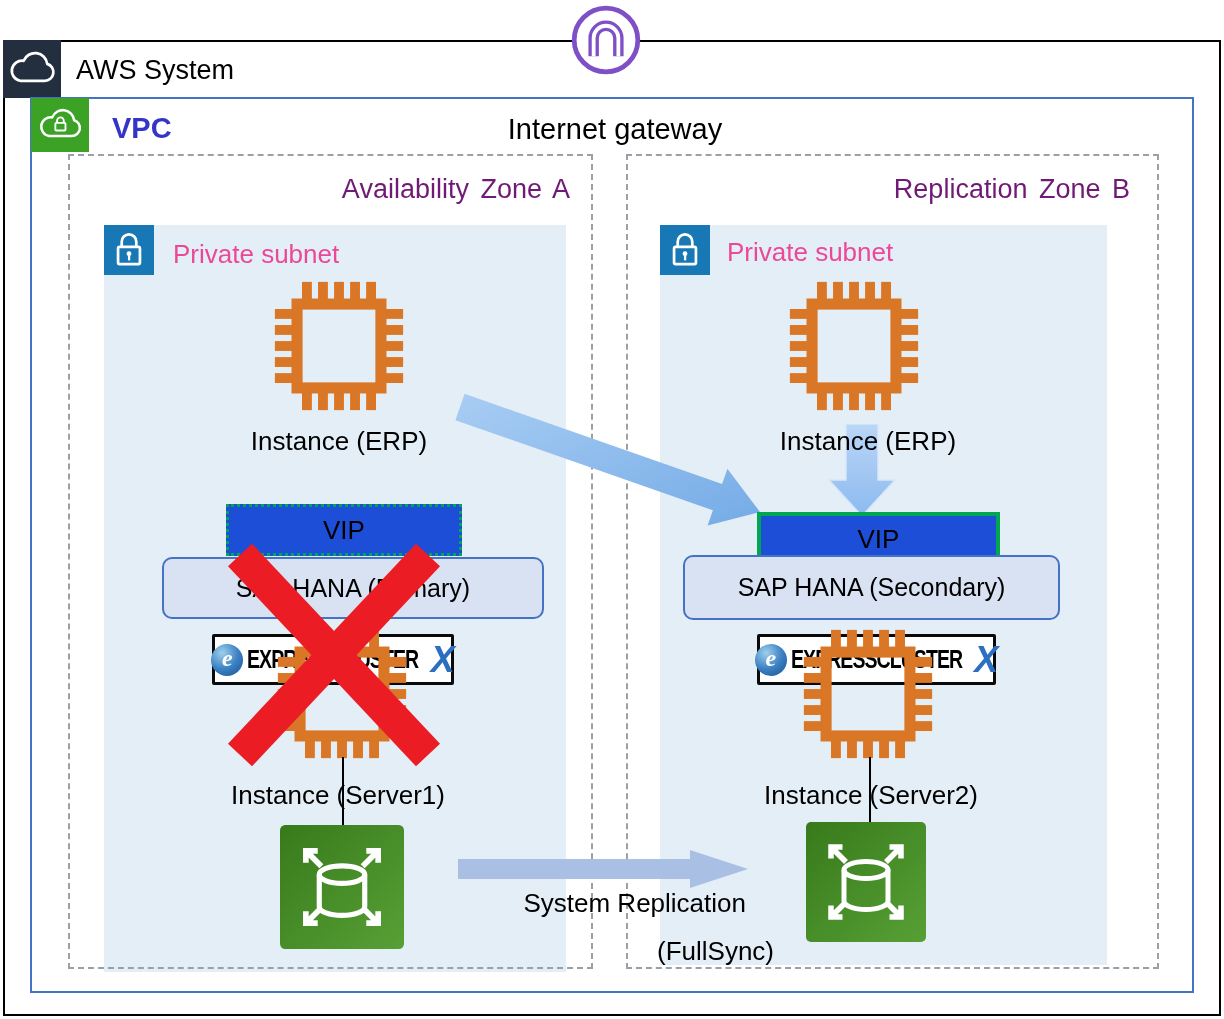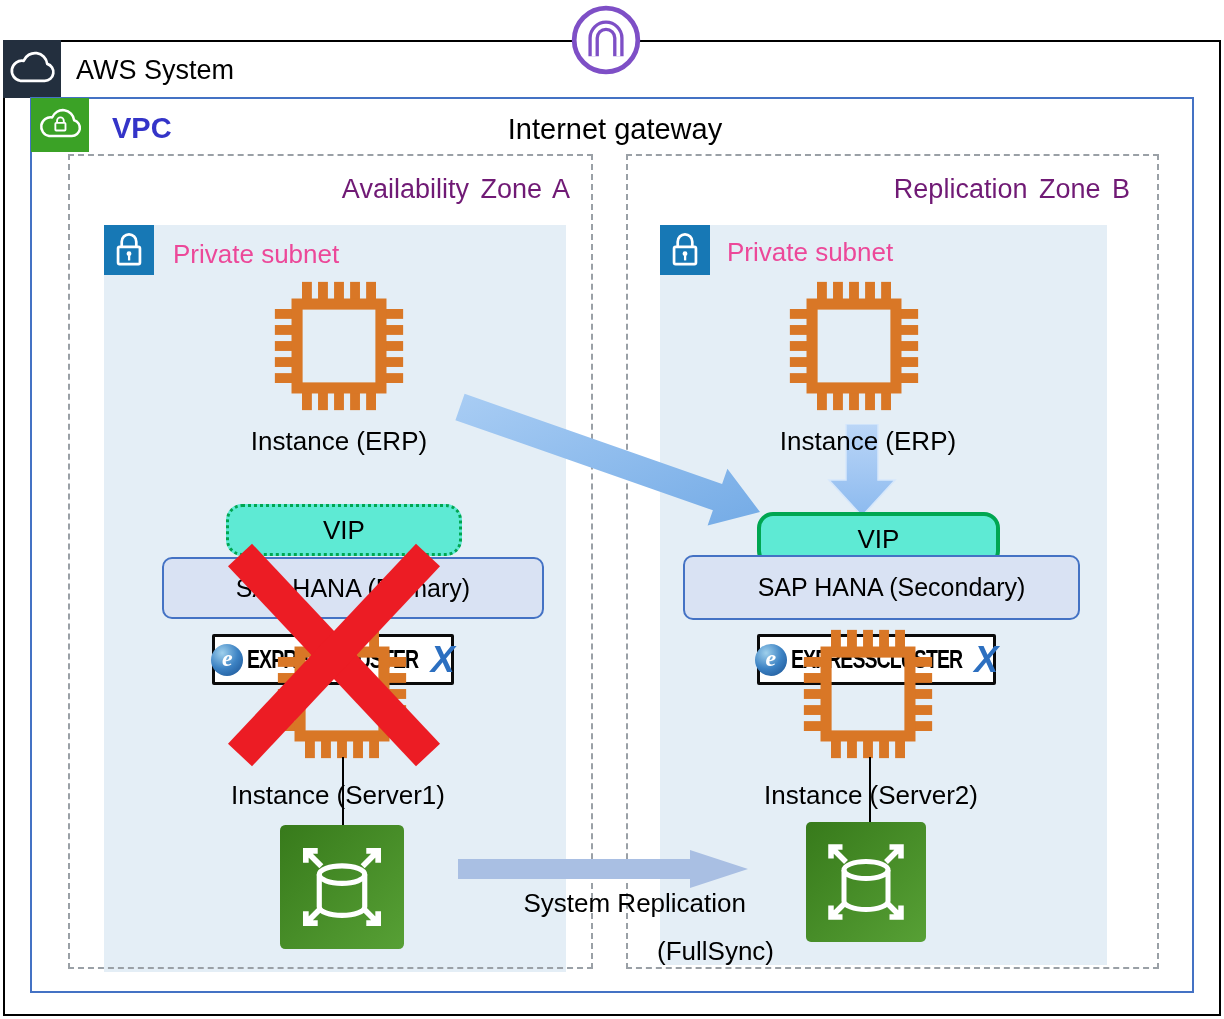--- a/index.html
+++ b/index.html
@@ -37,26 +37,26 @@
   .chip-erp-a{left:265px;top:272px;}
   .chip-erp-b{left:780px;top:272px;}
   .chip-srv-a{left:268px;top:620px;}
   .chip-srv-b{left:794px;top:620px;}
   .inst-label{font-size:26px;text-align:center;width:300px;}
   .erp-a-label{left:189px;top:426px;}
   .erp-b-label{left:718px;top:426px;}
   .srv-a-label{left:188px;top:780px;}
   .srv-b-label{left:721px;top:780px;}
   
-  .vip{background:#5eead4;font-size:26px;display:flex;align-items:center;justify-content:center;border-radius:16px;}
+  .vip{background:#1d4ed8;font-size:26px;display:flex;align-items:center;justify-content:center;}
   .vip-a{left:226px;top:504px;width:230px;height:46px;border:3px dotted #00A651;}
   .vip-b{left:757px;top:512px;width:235px;height:47px;border:4px solid #00A651;}
   .sap{background:#D9E2F3;border:2px solid #4472C4;border-radius:10px;display:flex;align-items:center;justify-content:center;font-size:25px;}
   .sap-a{left:162px;top:557px;width:378px;height:58px;}
-  .sap-b{left:683px;top:555px;width:373px;height:61px;padding-left:20px;}
+  .sap-b{left:683px;top:555px;width:373px;height:61px;}
   .ecx{background:#fff;border:3px solid #0a0a0a;border-radius:2px;display:flex;align-items:center;justify-content:center;gap:4px;}
   .ecx-a{left:212px;top:634px;width:236px;height:45px;}
   .ecx-b{left:757px;top:634px;width:233px;height:45px;}
   .ecx-sphere{width:32px;height:32px;border-radius:50%;background:radial-gradient(circle at 35% 28%,#9FD0EC,#3D83C4 50%,#174E90);display:flex;align-items:center;justify-content:center;flex:0 0 auto;}
   .ecx-e{color:#fff;font-family:"Liberation Serif",serif;font-style:italic;font-weight:bold;font-size:24px;line-height:24px;margin-top:-3px;}
   .ecx-text{font-weight:800;font-size:25px;letter-spacing:-1.2px;transform:scaleX(0.78);transform-origin:left center;white-space:nowrap;flex:0 0 auto;}
   .ecx-x{color:#2C6FC0;font-weight:800;font-style:italic;font-size:36px;line-height:36px;margin-left:-40px;flex:0 0 auto;}
   
   .db-icon{width:124px;height:124px;}
   .db-a{left:280px;top:825px;}

